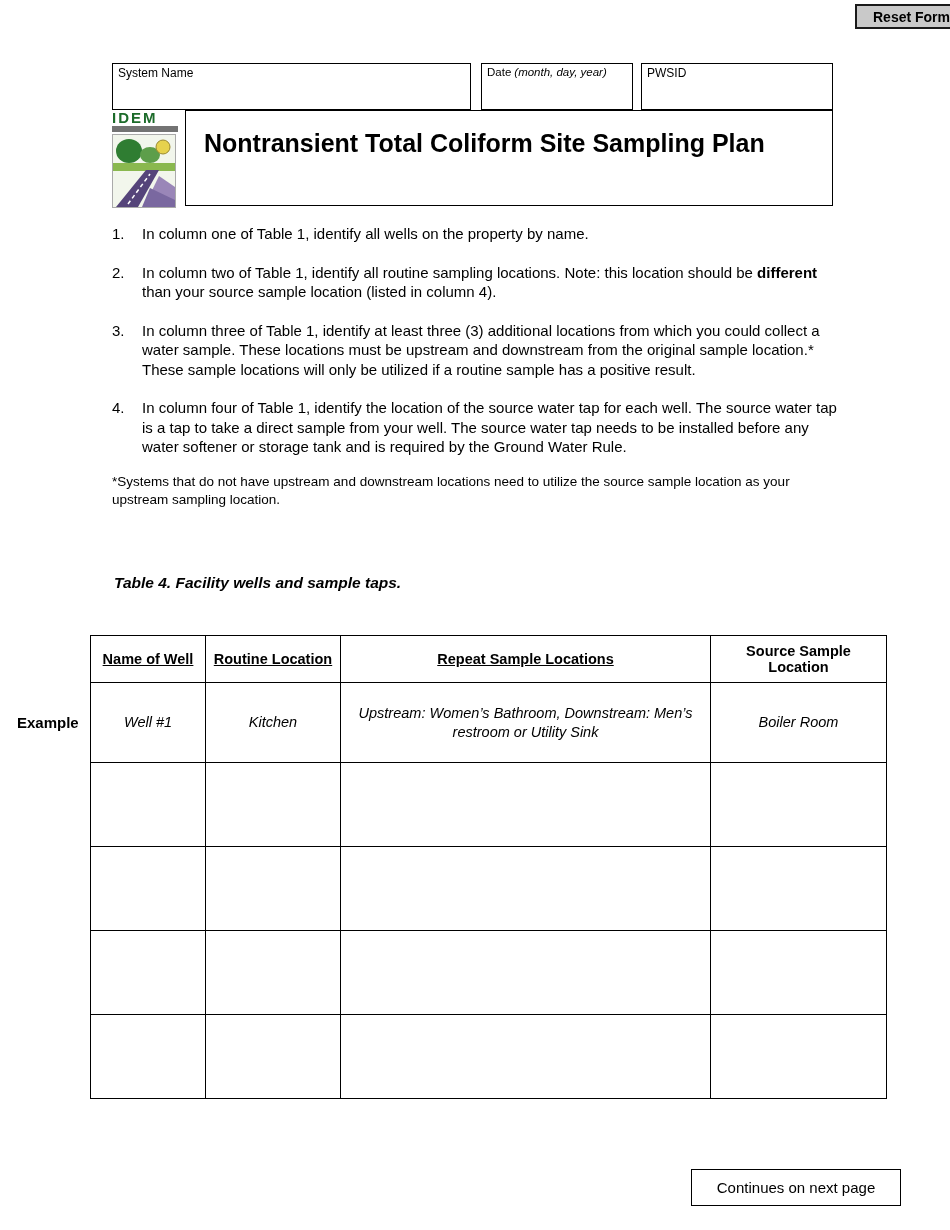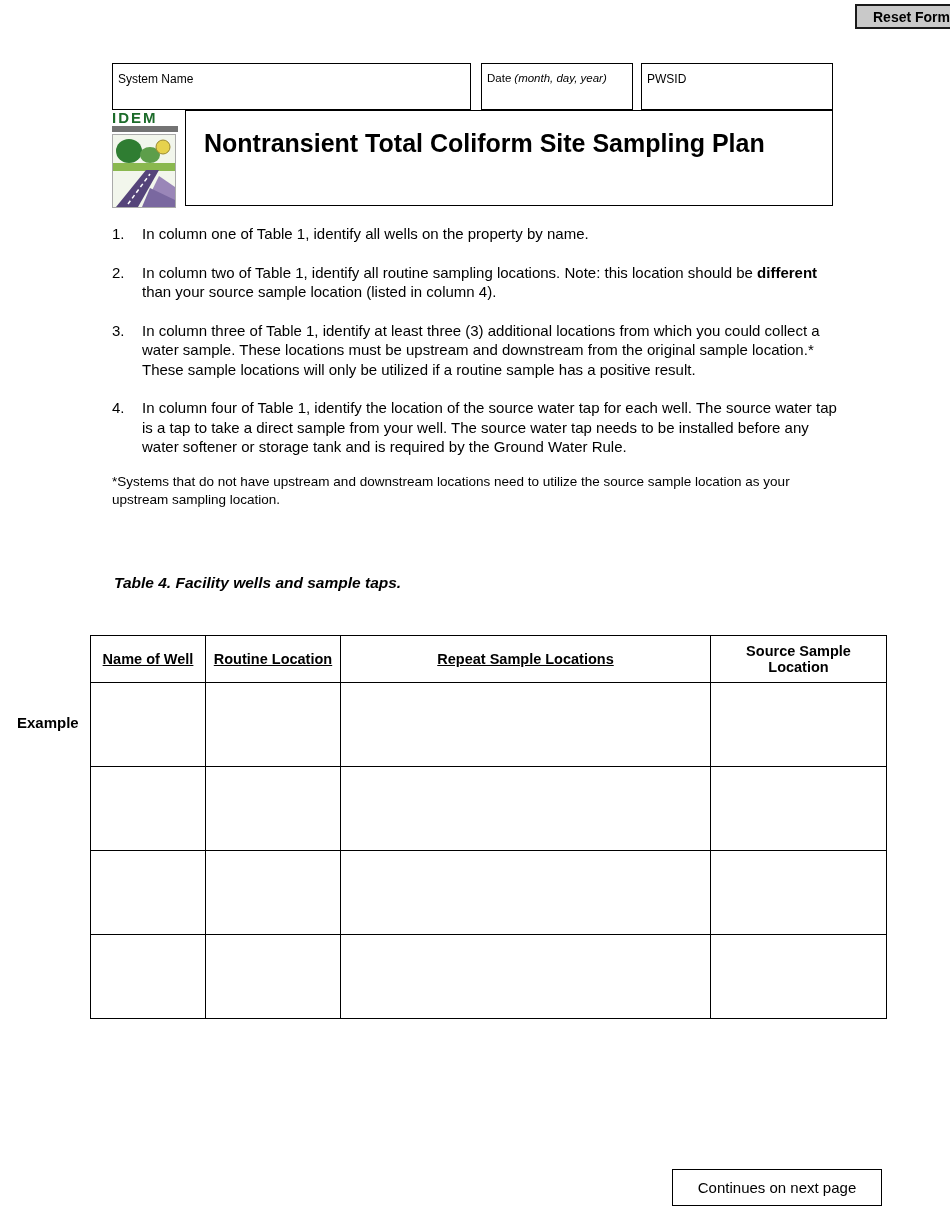--- a/index.html
+++ b/index.html
@@ -10,21 +10,21 @@
   
   .reset-btn {
     position:absolute; top:4px; left:855px; width:113px; height:25px;
     background:#c9c9c9; border:2px solid #1a1a1a;
     font-family:"Liberation Sans", sans-serif; font-weight:bold; font-size:14px;
     cursor:pointer; color:#000;
   }
 
   
   .header-fields { position:absolute; top:63px; left:112px; width:721px; display:flex; }
-  .field { border:1px solid #000; height:47px; background:#fff; font-size:12px; padding:8px 5px; overflow:hidden; }
+  .field { border:1px solid #000; height:47px; background:#fff; font-size:12px; padding:2px 5px; overflow:hidden; }
   .field-system { width:359px; }
   .field-pwsid  { width:192px; margin-left:8px; }
   .field-date   { width:152px; margin-left:10px; font-size:11.5px; }
   .field-label i { font-style:italic; margin-left:3px; }
 
   
   .logo { position:absolute; top:110px; left:112px; width:66px; height:96px; }
   .logo-text {
     color:#1c6b2a; font-weight:bold; font-size:15px; letter-spacing:2px;
     border-bottom:6px solid #737373; line-height:16px; margin-bottom:2px;
@@ -66,21 +66,21 @@
   }
   .main-table th .th-inner-narrow { display:inline-block; max-width:125px; }
   .example-row td {
     font-style:italic; font-size:14.5px; text-align:center; vertical-align:middle;
     height:80px; padding:4px 10px; line-height:19px;
   }
   .empty-row td { height:84px; }
 
   
   .continues-box {
-    position:absolute; top:1169px; left:672px; width:210px; height:37px;
+    position:absolute; top:1169px; left:691px; width:210px; height:37px;
     border:1px solid #000; text-align:center; line-height:35px; font-size:15px; background:#fff;
   }
 </style>
 </head>
 <body>
 
 <div class="page">
 
   <button class="reset-btn">Reset Form</button>
 
@@ -147,20 +147,26 @@
     </colgroup>
     <thead>
       <tr>
         <th>Name of Well</th>
         <th>Routine Location</th>
         <th>Repeat Sample Locations</th>
         <th><span class="th-inner-narrow">Source Sample Location</span></th>
       </tr>
     </thead>
     <tbody id="table-body">
+      <tr class="example-row">
+        <td>Well #1</td>
+        <td>Kitchen</td>
+        <td>Upstream: Women’s Bathroom, Downstream: Men’s restroom or Utility Sink</td>
+        <td>Boiler Room</td>
+      </tr>
     <tr class="empty-row">
           <td></td>
           <td></td>
           <td></td>
           <td></td>
         </tr>
         <tr class="empty-row">
           <td></td>
           <td></td>
           <td></td>

